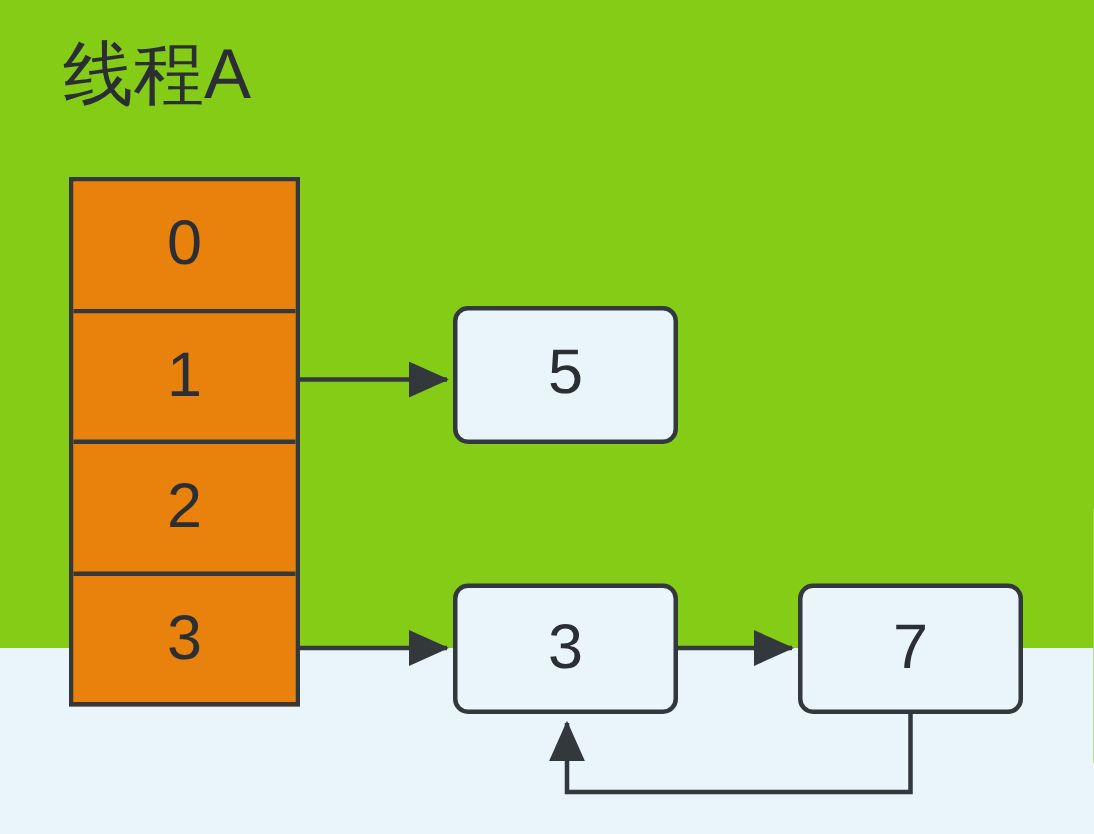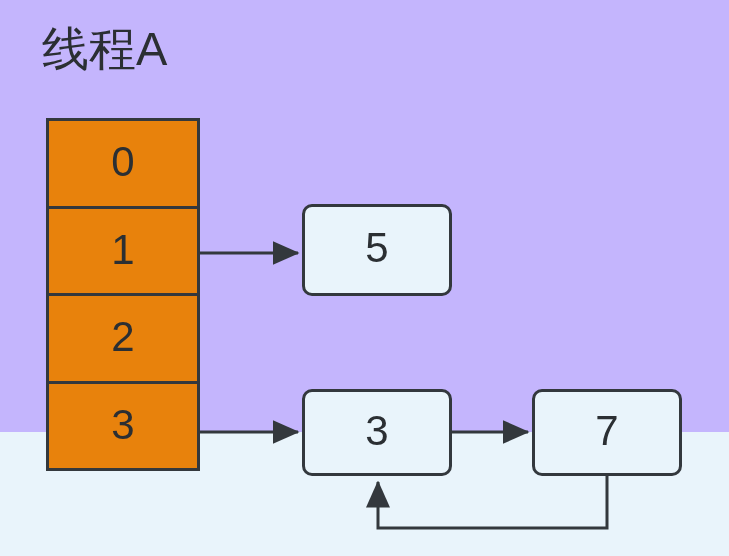--- a/index.html
+++ b/index.html
@@ -10,21 +10,21 @@
     width: 729px;
     height: 556px;
     background: #e9f4fb;
     font-family: "Liberation Sans", "DejaVu Sans", sans-serif;
     overflow: hidden;
   }
   #canvas {
     position: relative;
     width: 729px;
     height: 432px;
-    background: #c4b5fd;
+    background: #84cc16;
   }
   
   #thread-title {
     position: absolute;
     left: 42px;
     top: 20px;
     font-size: 47px;
     line-height: 58px;
     color: #2b2f33;
     letter-spacing: 0px;

